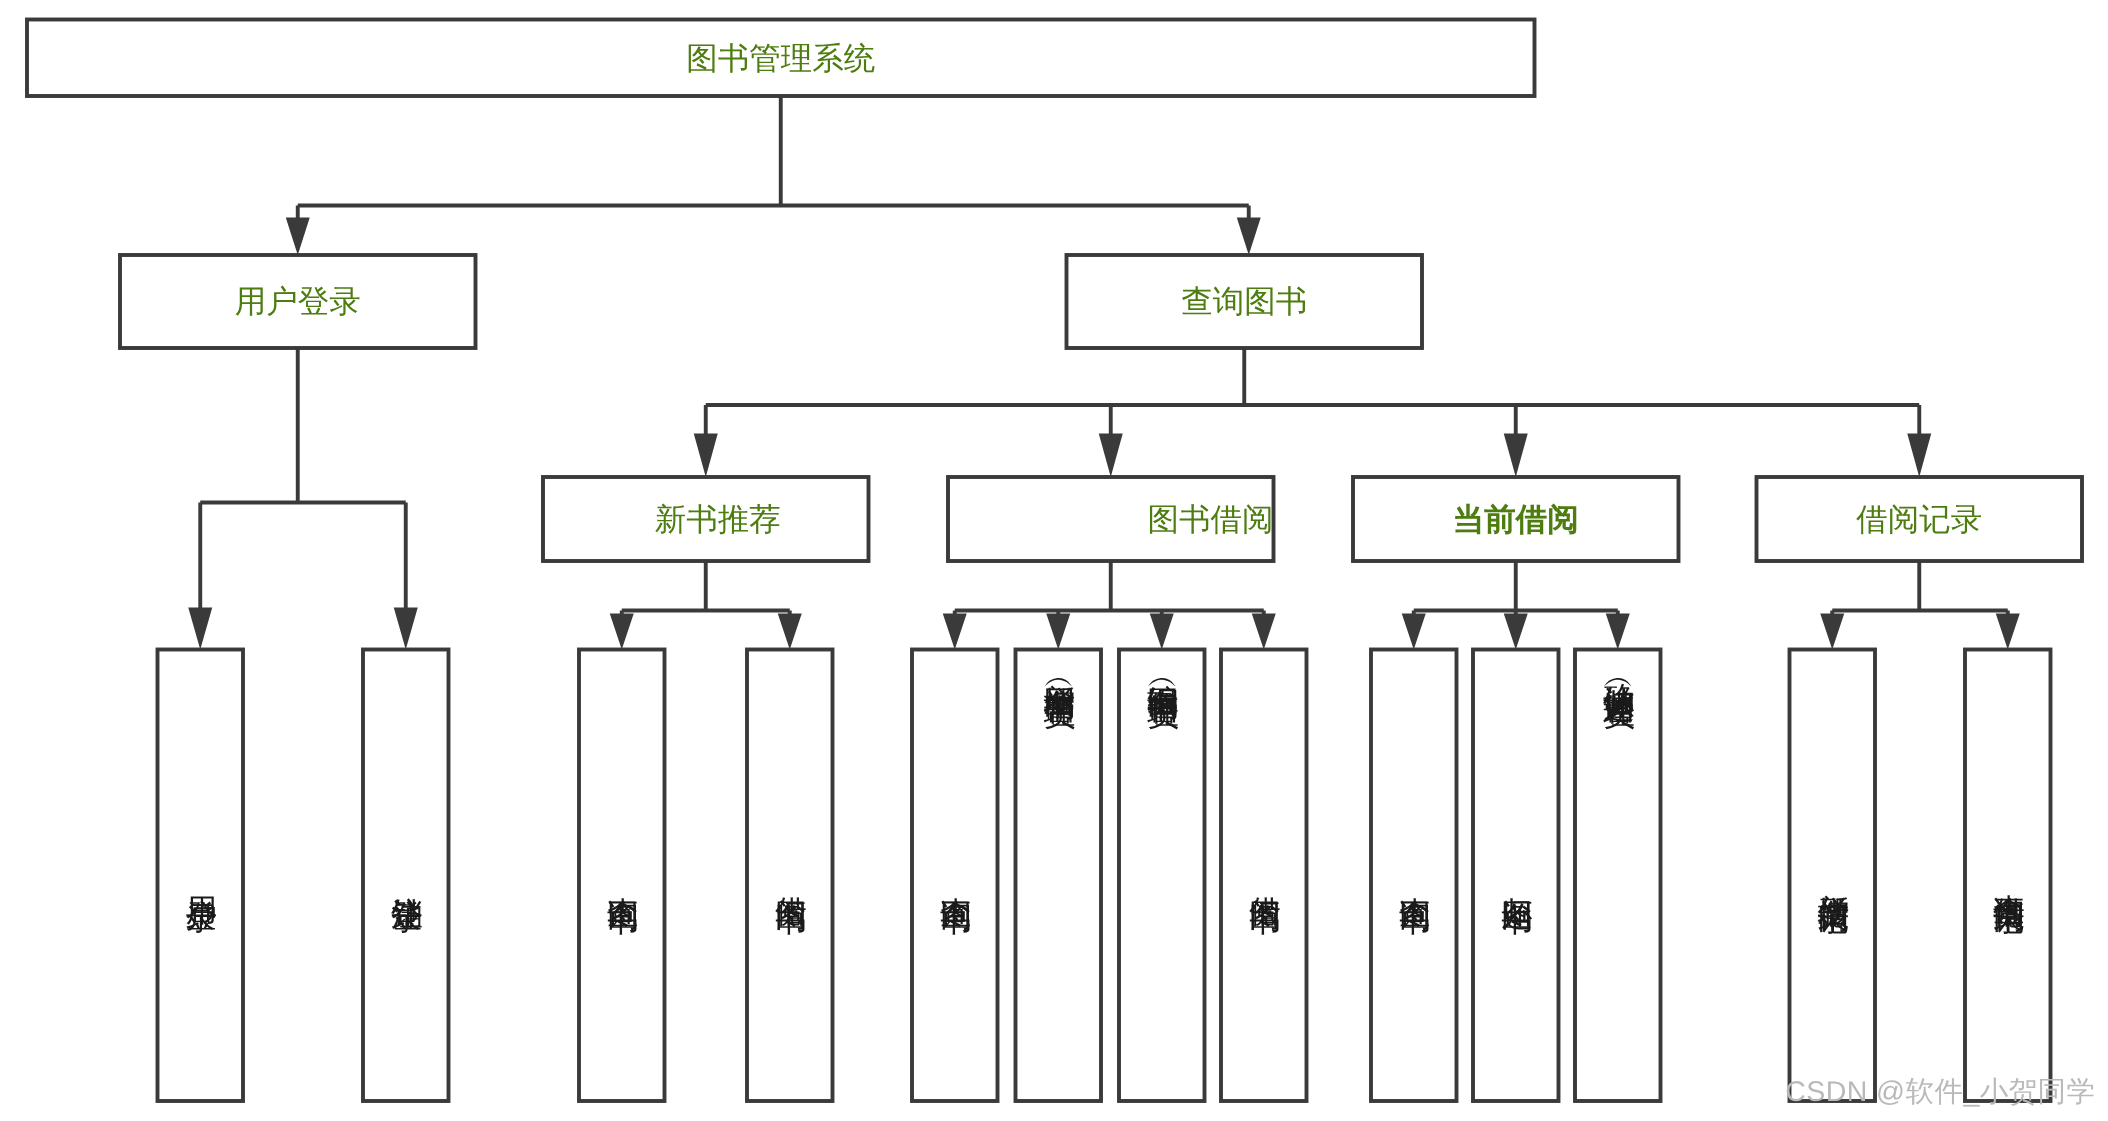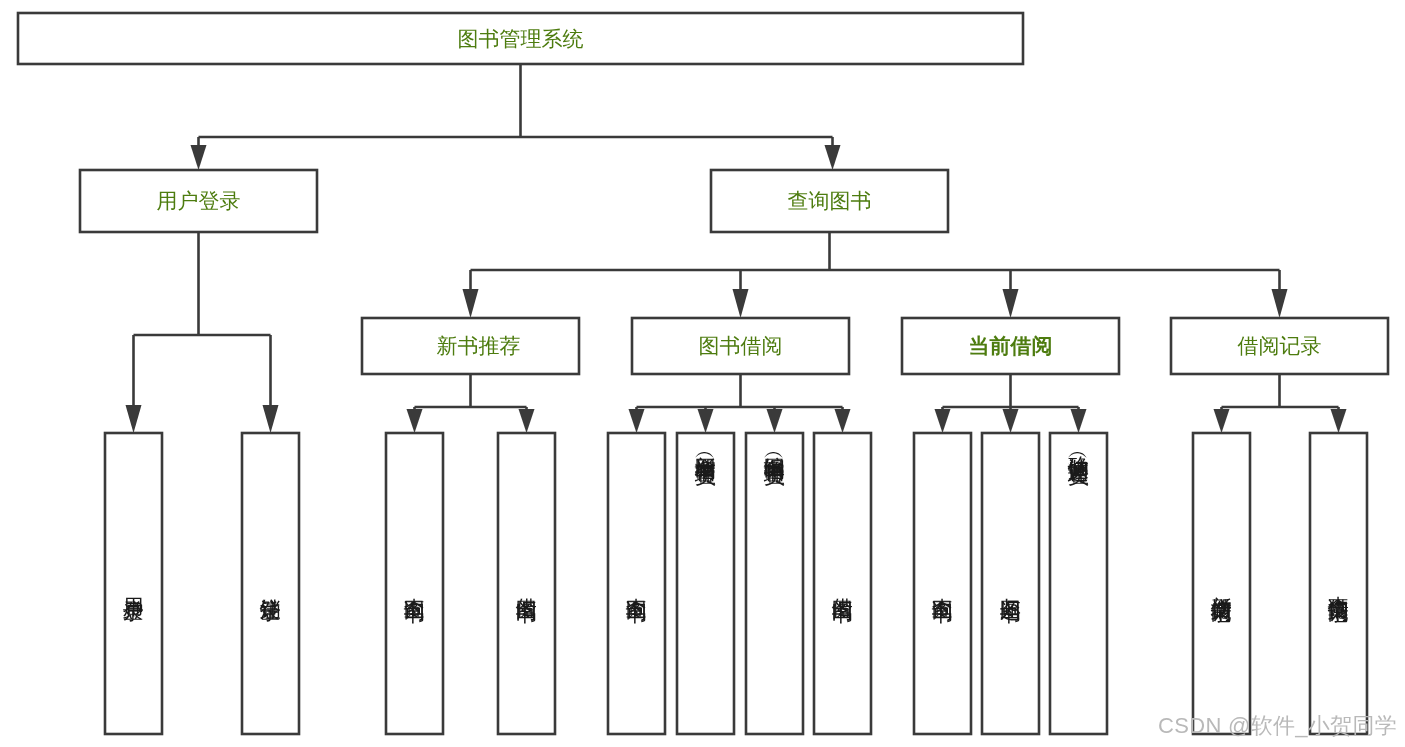--- a/index.html
+++ b/index.html
@@ -70,21 +70,21 @@
     font-family: "Liberation Sans", "DejaVu Sans", sans-serif;
     font-size: 21px;
     color: #4d7c0f;
     white-space: nowrap;
   }
   #watermark {
     position: absolute;
     right: 8px;
     bottom: 6px;
     font-family: "Liberation Sans", "DejaVu Sans", sans-serif;
-    font-size: 22px;
+    font-size: 19px;
     color: #b9b9b9;
     white-space: nowrap;
     letter-spacing: 0.3px;
   }
 </style>
 </head>
 <body>
 
 <div id="diagram-root">
 
@@ -199,21 +199,21 @@
   <div class="htext-wrap" style="left:80px; top:170px; width:237px; height:62px;">
     <span class="htext">用户登录</span>
   </div>
   <div class="htext-wrap" style="left:711px; top:170px; width:237px; height:62px;">
     <span class="htext">查询图书</span>
   </div>
 
   <div class="htext-wrap" style="left:370px; top:318px; width:217px; height:56px;">
     <span class="htext">新书推荐</span>
   </div>
-  <div class="htext-wrap" style="left:632px; top:318px; width:217px; height:56px;">
+  <div class="htext-wrap" style="left:632px; top:318px; width:217px; height:56px;justify-content:flex-end;">
     <span class="htext">图书借阅</span>
   </div>
   <div class="htext-wrap" style="left:902px; top:318px; width:217px; height:56px;font-weight:bold;">
     <span class="htext">当前借阅</span>
   </div>
   <div class="htext-wrap" style="left:1171px; top:318px; width:217px; height:56px;border-radius:24px;">
     <span class="htext">借阅记录</span>
   </div>
 
   <div class="vtext-wrap" style="left:105px; top:433px; width:57px; height:301px;">

